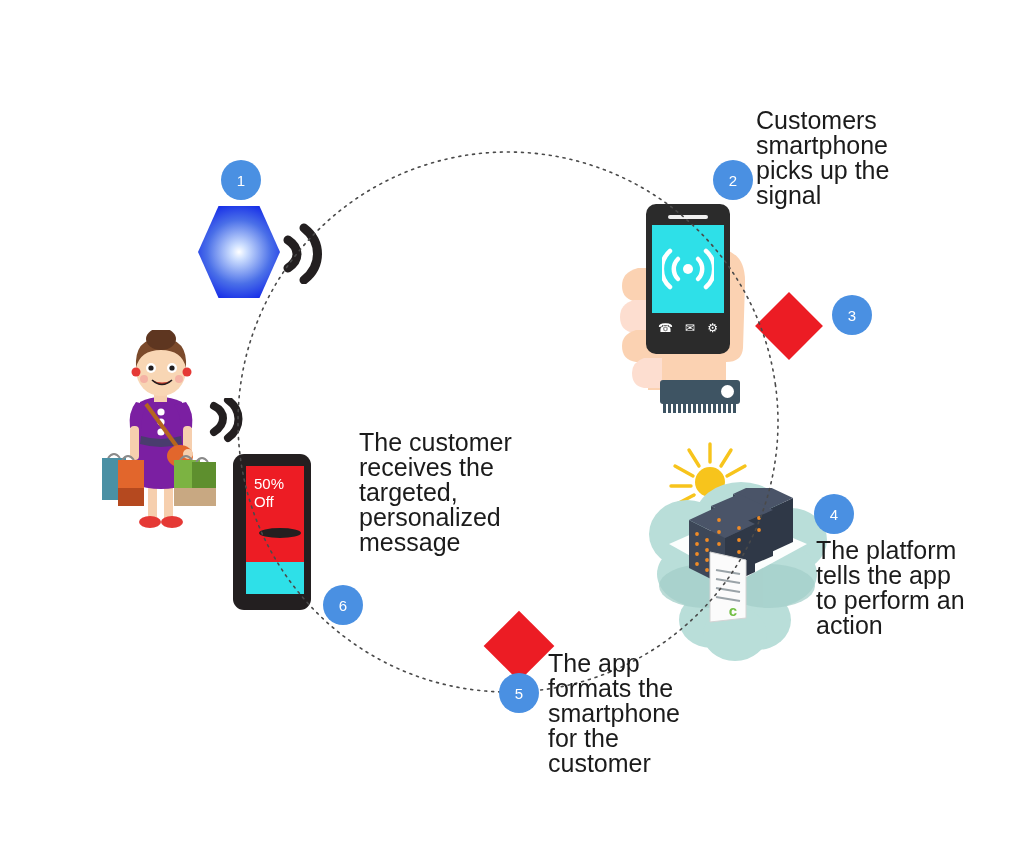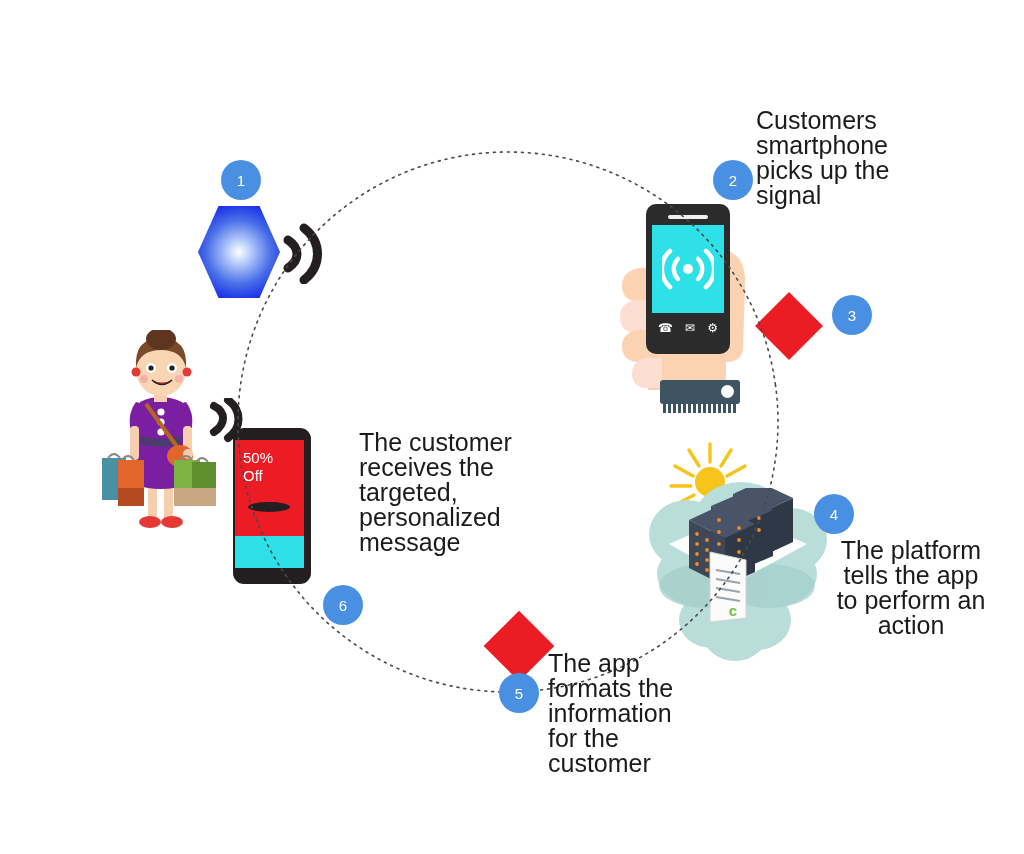--- a/index.html
+++ b/index.html
@@ -55,21 +55,22 @@
     background: #ec1c24;
     transform: rotate(45deg);
   }
 
   
   .promo-phone {
     width: 78px; height: 156px;
     background: #231f20;
     border-radius: 11px;
     box-sizing: border-box;
-    padding: 12px 7px 16px 2px;
+    padding: 12px 7px 16px 13px;
+    margin-top: 26px;
   }
   .promo-screen {
     width: 100%; height: 100%;
     background: #ed1c24;
     position: relative;
     box-sizing: border-box;
     padding: 9px 0 0 8px;
   }
   .promo-text {
     color: #ffffff;
@@ -289,34 +290,34 @@
         <line x1="16" y1="49" x2="40" y2="53"></line>
       </g>
       <text x="33" y="68" font-family="Liberation Sans, sans-serif" font-size="15" font-weight="bold" fill="#72bf44" text-anchor="middle">c</text>
     </svg>
   </div>
 
   <div class="abs badge" style="left:814px; top:494px;">
     <span>4</span>
   </div>
 
-  <div class="abs caption" style="left:816px; top:538px; width:190px;text-align:center;">The platform
+  <div class="abs caption" style="left:816px; top:538px; width:190px;">The platform
 tells the app
 to perform an
 action</div>
 
   <div class="abs diamond" style="left:494px; top:621px; width:50px; height:50px;"></div>
 
   <div class="abs badge" style="left:499px; top:673px;">
     <span>5</span>
   </div>
 
   <div class="abs caption" style="left:548px; top:651px; width:160px;">The app
 formats the
-information
+smartphone
 for the
 customer</div>
 
   <div class="abs badge" style="left:323px; top:585px;">
     <span>6</span>
   </div>
 
   <svg class="abs" style="left:100px; top:330px;" width="120" height="210" viewBox="0 0 120 210">
 
     <rect x="48" y="150" width="9" height="38" fill="#f6cfae"></rect>

